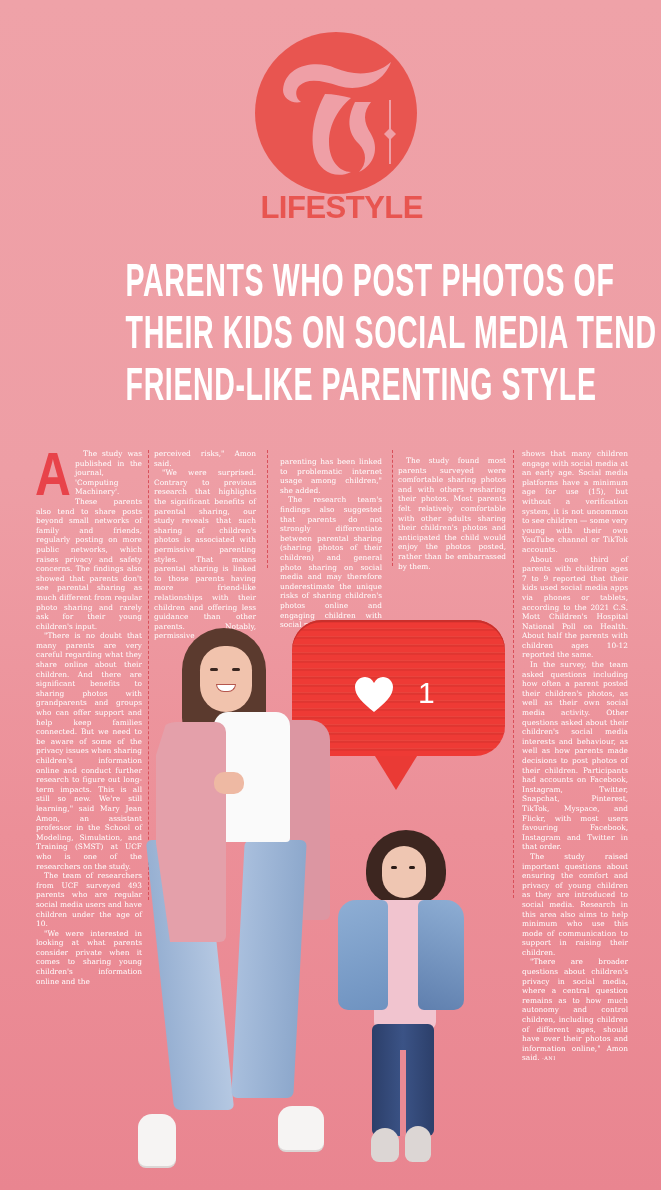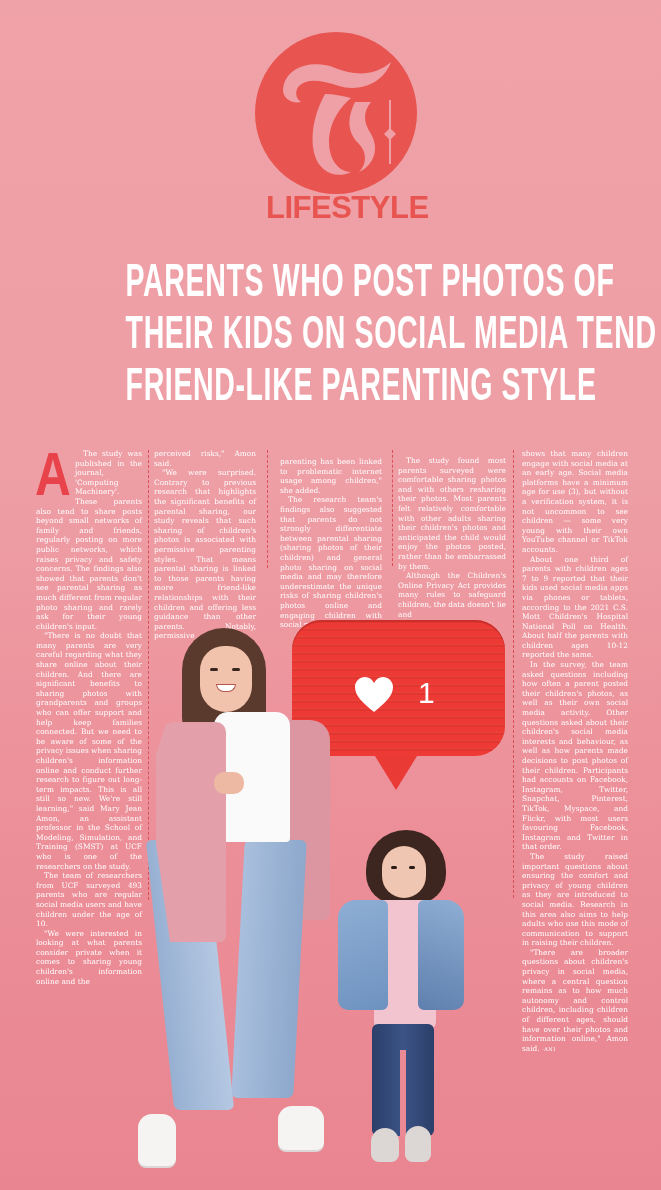--- a/index.html
+++ b/index.html
@@ -15,23 +15,23 @@
   
   .logo { position: absolute; left: 248px; top: 30px; width: 175px; height: 190px; }
   .logo-circle {
     position: absolute; left: 7px; top: 2px; width: 162px; height: 162px;
     border-radius: 50%; background: #e85550;
   }
   .logo-t {
     position: absolute; left: 7px; top: 2px; width: 162px; height: 162px;
   }
   .logo-word {
-    position: absolute; left: 0; top: 160px; width: 175px; text-align: left;
+    position: absolute; left: 0; top: 160px; width: 175px; text-align: right;
     font-family: "Liberation Sans", sans-serif; font-weight: 700;
-    font-size: 31px; letter-spacing: -0.5px; color: #e85550; margin-left: 18px;
+    font-size: 31px; letter-spacing: -0.5px; color: #e85550;
   }
 
   
   .headline {
     position: absolute; left: 0; top: 254px; width: 661px; text-align: left;
     font-family: "Liberation Sans", sans-serif; font-weight: 700;
     color: #fff; text-transform: uppercase;
   }
   .headline .line {
     display: block; font-size: 46px; line-height: 52px;
@@ -196,29 +196,28 @@
   <div class="divider" style="left:267px; top:450px; height:118px;"></div>
 
   <div class="col" style="left:280px; top:457px; width:102px;">
     <p class="noindent">parenting has been linked to problematic internet usage among children," she added.</p>
     <p>The research team's findings also suggested that parents do not strongly differentiate between parental sharing (sharing photos of their children) and general photo sharing on social media and may therefore underestimate the unique risks of sharing children's photos online and engaging children with social media at early ages.</p>
   </div>
 
   <div class="divider" style="left:392px; top:450px; height:116px;"></div>
   <div class="col" style="left:398px; top:456px; width:108px;">
     <p>The study found most parents surveyed were comfortable sharing photos and with others resharing their photos. Most parents felt relatively comfortable with other adults sharing their children's photos and anticipated the child would enjoy the photos posted, rather than be embarrassed by them.</p>
-    <p>Although the Children's Online Privacy Act provides many rules to safeguard children, the data doesn't lie and</p>
   </div>
   <div class="divider" style="left:513px; top:450px; height:448px;"></div>
 
   <div class="col" style="left:522px; top:449px; width:106px;">
-    <p class="noindent">shows that many children engage with social media at an early age. Social media platforms have a minimum age for use (3), but without a verification system, it is not uncommon to see children — some very young with their own YouTube channel or TikTok accounts.</p>
+    <p class="noindent">shows that many children engage with social media at an early age. Social media platforms have a minimum age for use (15), but without a verification system, it is not uncommon to see children — some very young with their own YouTube channel or TikTok accounts.</p>
     <p>About one third of parents with children ages 7 to 9 reported that their kids used social media apps via phones or tablets, according to the 2021 C.S. Mott Children's Hospital National Poll on Health. About half the parents with children ages 10-12 reported the same.</p>
     <p>In the survey, the team asked questions including how often a parent posted their children's photos, as well as their own social media activity. Other questions asked about their children's social media interests and behaviour, as well as how parents made decisions to post photos of their children. Participants had accounts on Facebook, Instagram, Twitter, Snapchat, Pinterest, TikTok, Myspace, and Flickr, with most users favouring Facebook, Instagram and Twitter in that order.</p>
-    <p>The study raised important questions about ensuring the comfort and privacy of young children as they are introduced to social media. Research in this area also aims to help adults who use this mode of communication to support in raising their children.</p>
+    <p>The study raised important questions about ensuring the comfort and privacy of young children as they are introduced to social media. Research in this area also aims to help minimum who use this mode of communication to support in raising their children.</p>
     <p><span>"There are broader questions about children's privacy in social media, where a central question remains as to how much autonomy and control children, including children of different ages, should have over their photos and information online," Amon said.</span> <span class="signoff">-ANI</span></p>
   </div>
 
   <div class="photo">
 
     <div class="pinata-tail"></div>
     <div class="pinata"></div>
     <svg class="pinata-heart" viewBox="0 0 42 38">
       <path d="M21 36 C10 27, 2 20, 2 11 C2 5, 7 1, 12 1 C16 1, 19 3, 21 7 C23 3, 26 1, 30 1 C35 1, 40 5, 40 11 C40 20, 32 27, 21 36 Z" fill="#ffffff"></path>
     </svg>

